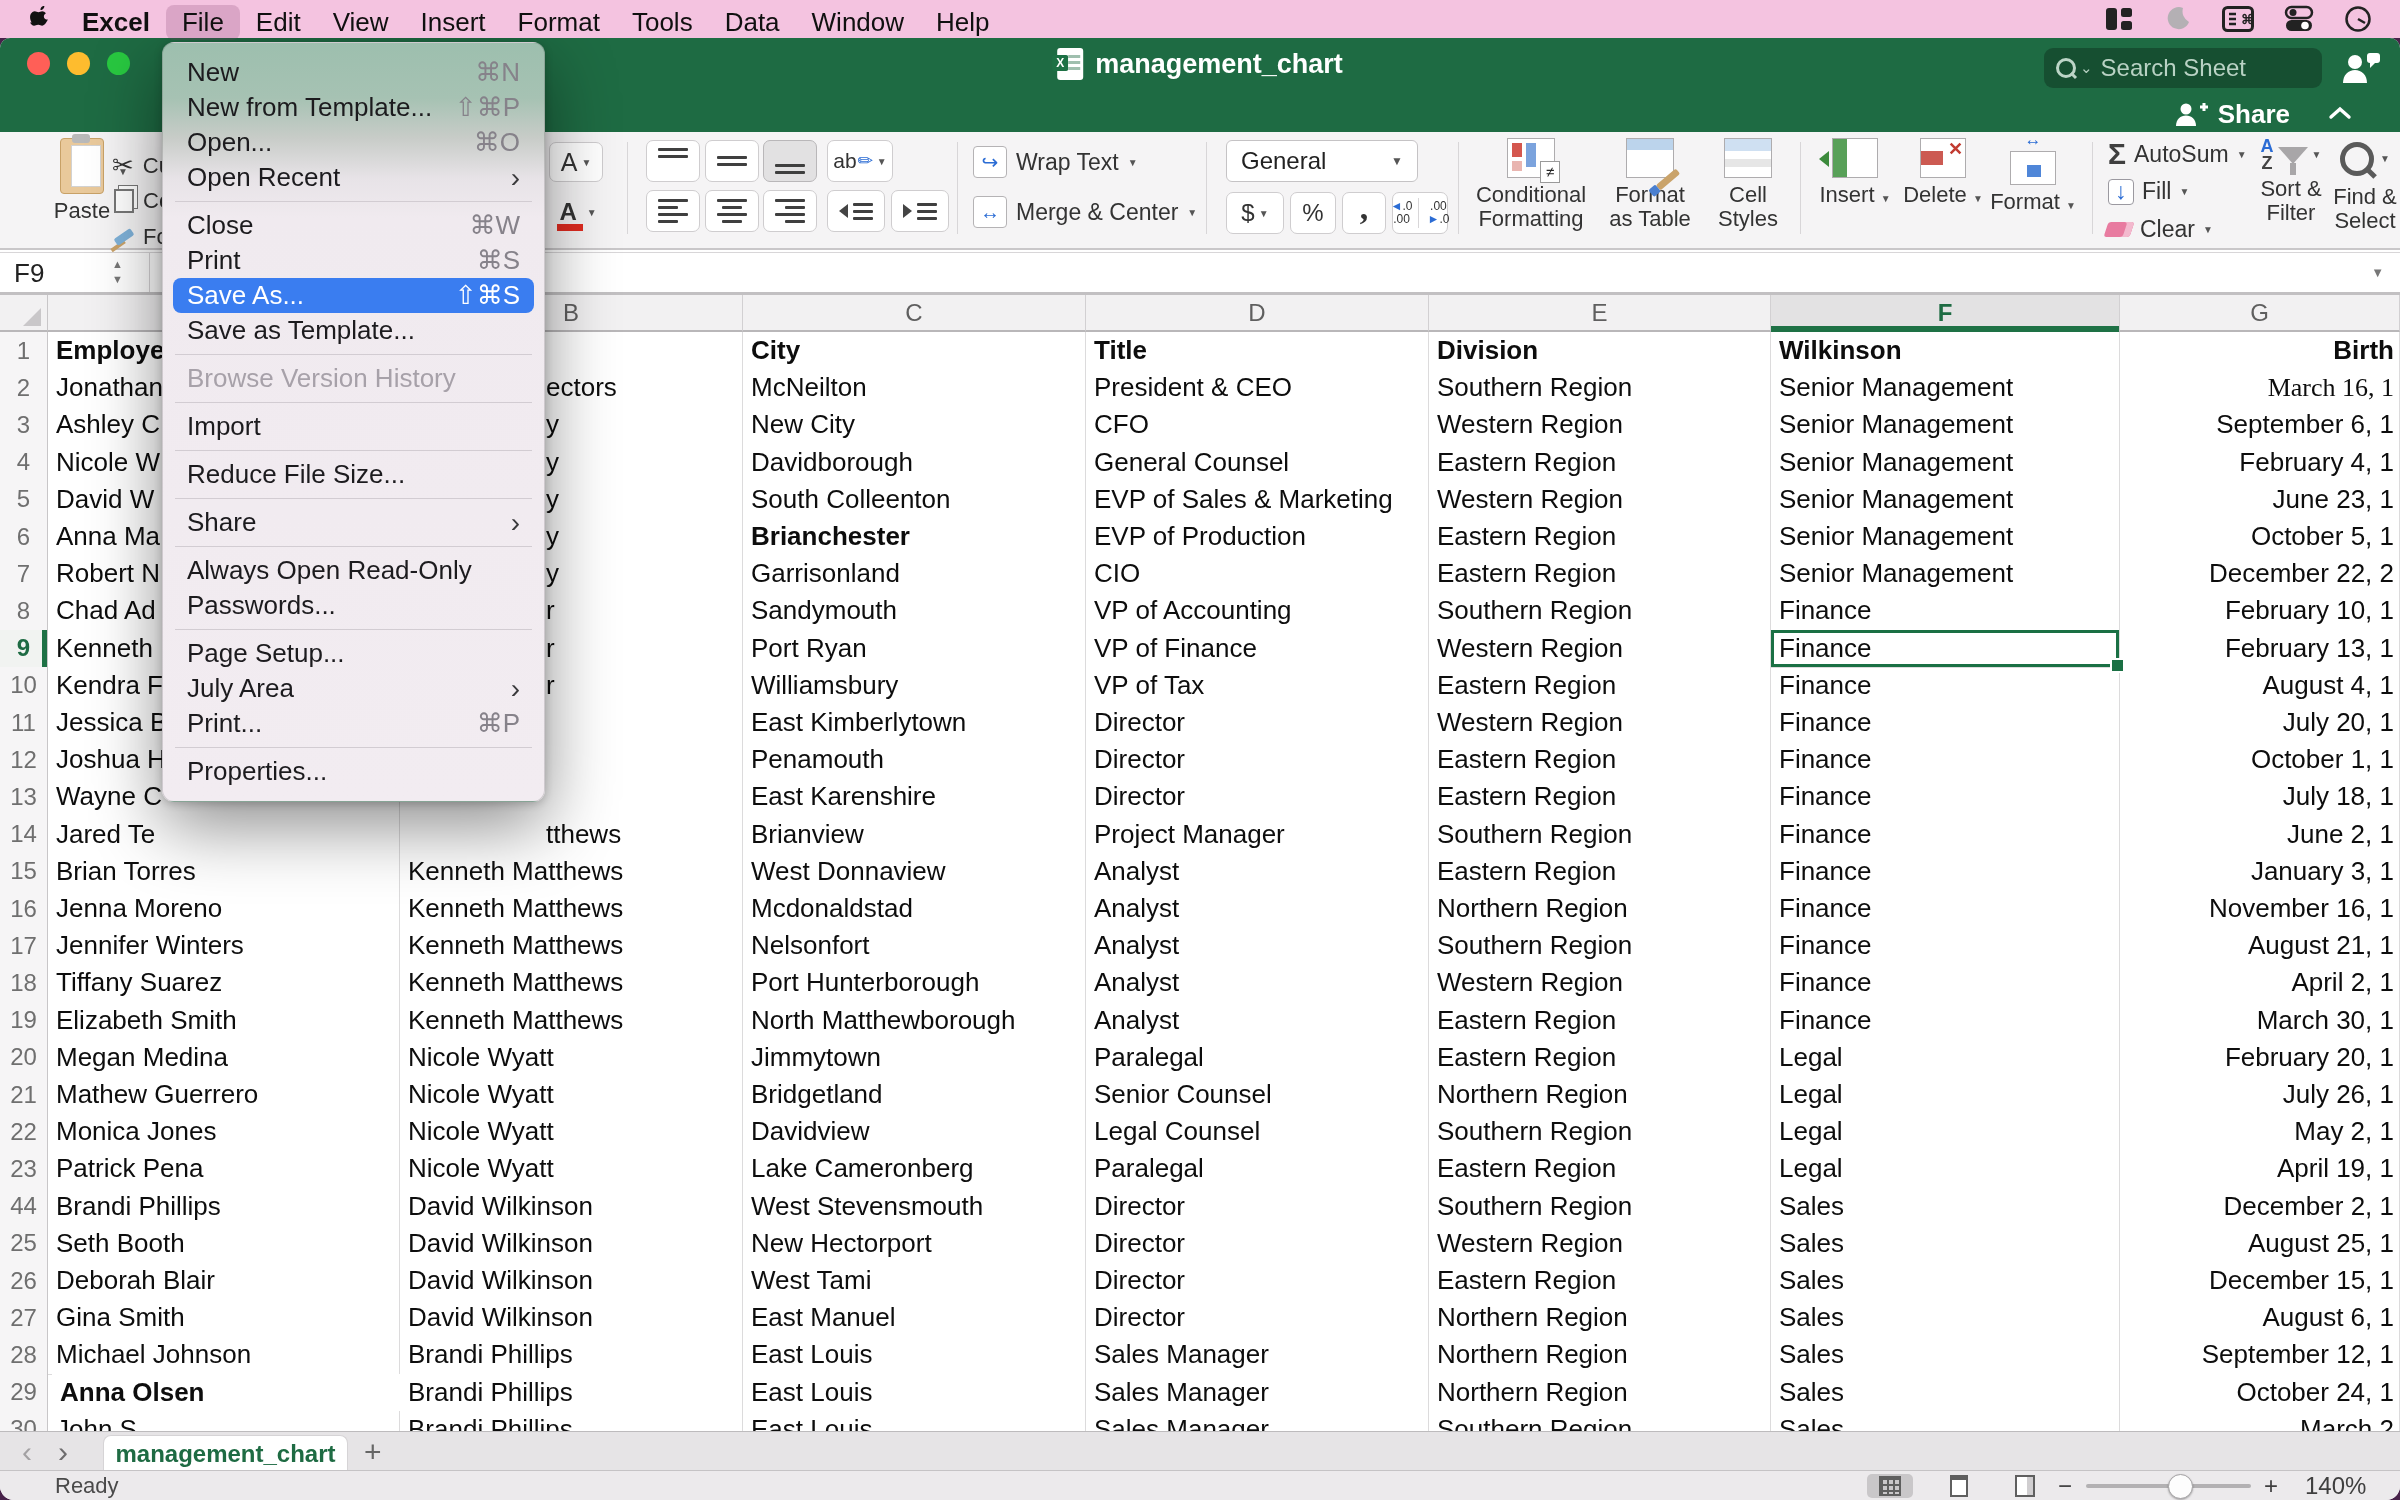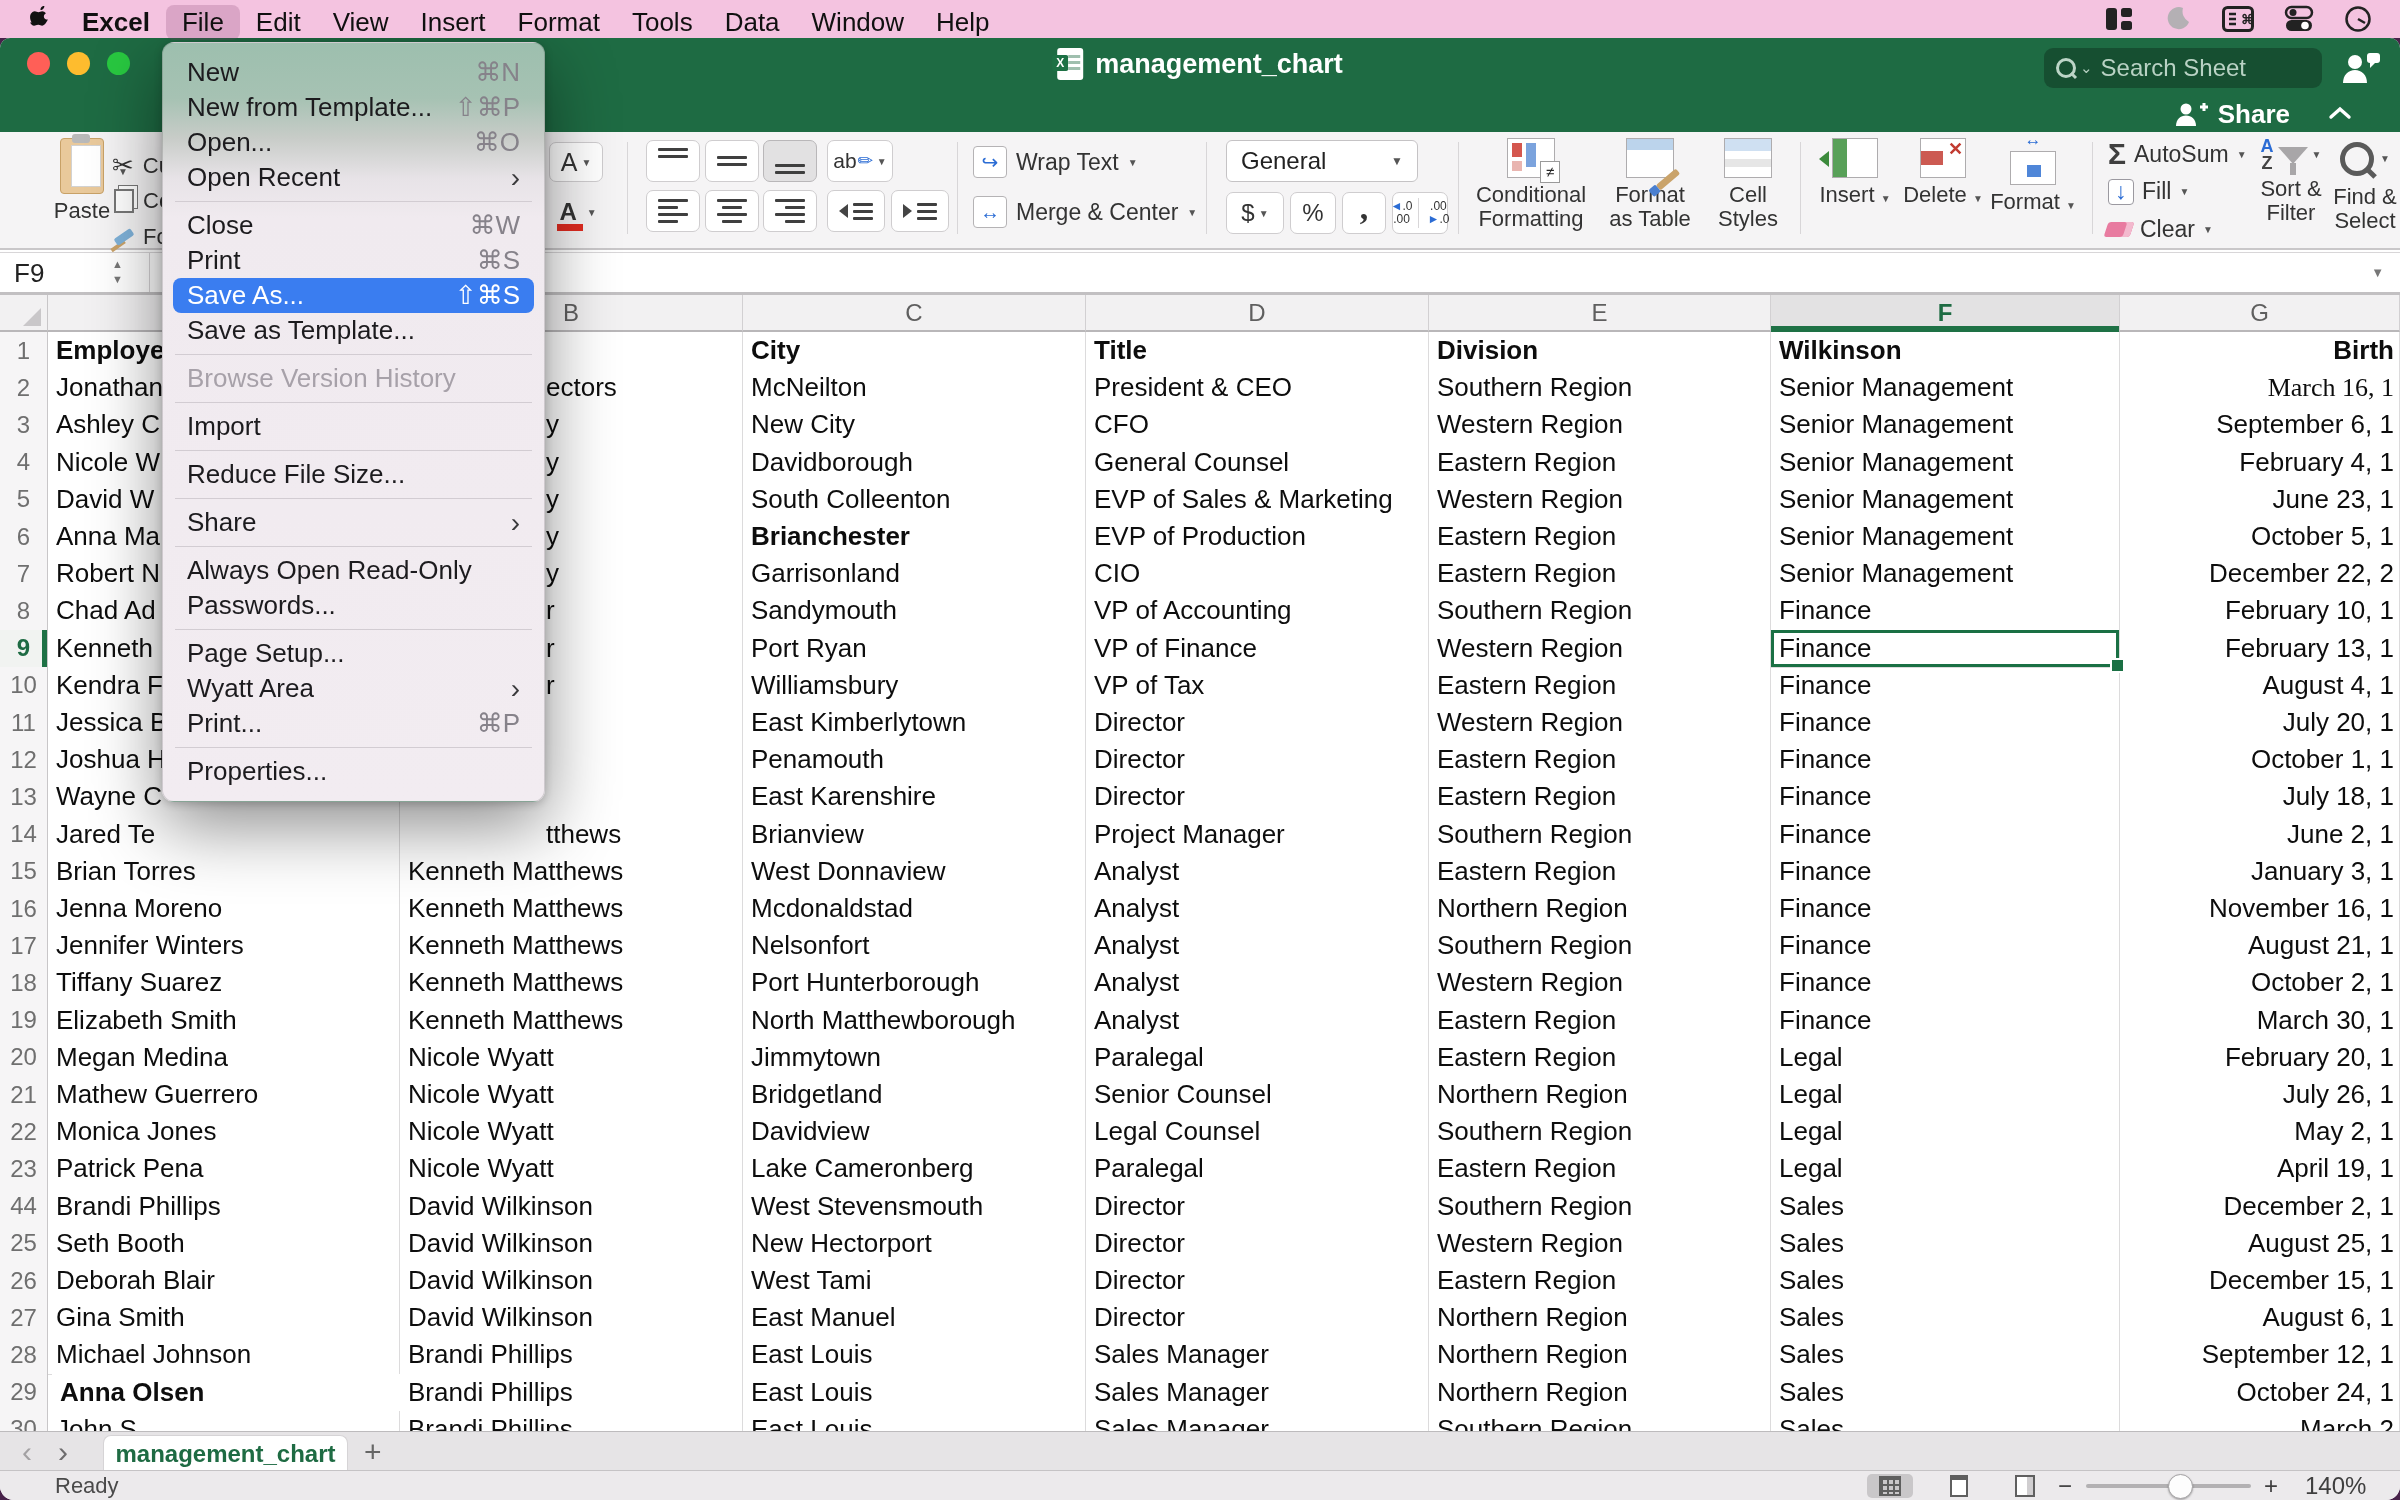--- a/index.html
+++ b/index.html
@@ -649,21 +649,21 @@
       <div class="cell" style="left: 1429px; top: 632.2px; width: 342px; height: 38.2px;">Southern Region</div>
       <div class="cell" style="left: 1771px; top: 632.2px; width: 349px; height: 38.2px;">Finance</div>
       <div class="cell right" style="left: 2120px; top: 632.2px; width: 280px; height: 38.2px;">August 21, 1</div>
       <div class="rowhdr" style="left: 0px; top: 669.4px; width: 48px; height: 38.2px;">18</div>
       <div class="cell" style="left: 48px; top: 669.4px; width: 352px; height: 38.2px;">Tiffany Suarez</div>
       <div class="cell" style="left: 400px; top: 669.4px; width: 343px; height: 38.2px;">Kenneth Matthews</div>
       <div class="cell" style="left: 743px; top: 669.4px; width: 343px; height: 38.2px;">Port Hunterborough</div>
       <div class="cell" style="left: 1086px; top: 669.4px; width: 343px; height: 38.2px;">Analyst</div>
       <div class="cell" style="left: 1429px; top: 669.4px; width: 342px; height: 38.2px;">Western Region</div>
       <div class="cell" style="left: 1771px; top: 669.4px; width: 349px; height: 38.2px;">Finance</div>
-      <div class="cell right" style="left: 2120px; top: 669.4px; width: 280px; height: 38.2px;">October 2, 1</div>
+      <div class="cell right" style="left: 2120px; top: 669.4px; width: 280px; height: 38.2px;">April 2, 1</div>
       <div class="rowhdr" style="left: 0px; top: 706.6px; width: 48px; height: 38.2px;">19</div>
       <div class="cell" style="left: 48px; top: 706.6px; width: 352px; height: 38.2px;">Elizabeth Smith</div>
       <div class="cell" style="left: 400px; top: 706.6px; width: 343px; height: 38.2px;">Kenneth Matthews</div>
       <div class="cell" style="left: 743px; top: 706.6px; width: 343px; height: 38.2px;">North Matthewborough</div>
       <div class="cell" style="left: 1086px; top: 706.6px; width: 343px; height: 38.2px;">Analyst</div>
       <div class="cell" style="left: 1429px; top: 706.6px; width: 342px; height: 38.2px;">Eastern Region</div>
       <div class="cell" style="left: 1771px; top: 706.6px; width: 349px; height: 38.2px;">Finance</div>
       <div class="cell right" style="left: 2120px; top: 706.6px; width: 280px; height: 38.2px;">March 30, 1</div>
       <div class="rowhdr" style="left: 0px; top: 743.8px; width: 48px; height: 38.2px;">20</div>
       <div class="cell" style="left: 48px; top: 743.8px; width: 352px; height: 38.2px;">Megan Medina</div>
@@ -837,21 +837,21 @@
         <span>Always Open Read-Only</span>
       </div>
       <div class="fm-item">
         <span>Passwords...</span>
       </div>
       <div class="fm-sep"></div>
       <div class="fm-item">
         <span>Page Setup...</span>
       </div>
       <div class="fm-item">
-        <span>Wyatt Area</span>
+        <span>July Area</span>
         <span class="sub">›</span>
       </div>
       <div class="fm-item">
         <span>Print...</span>
         <span class="rt">⌘P</span>
       </div>
       <div class="fm-sep"></div>
       <div class="fm-item">
         <span>Properties...</span>
       </div>

